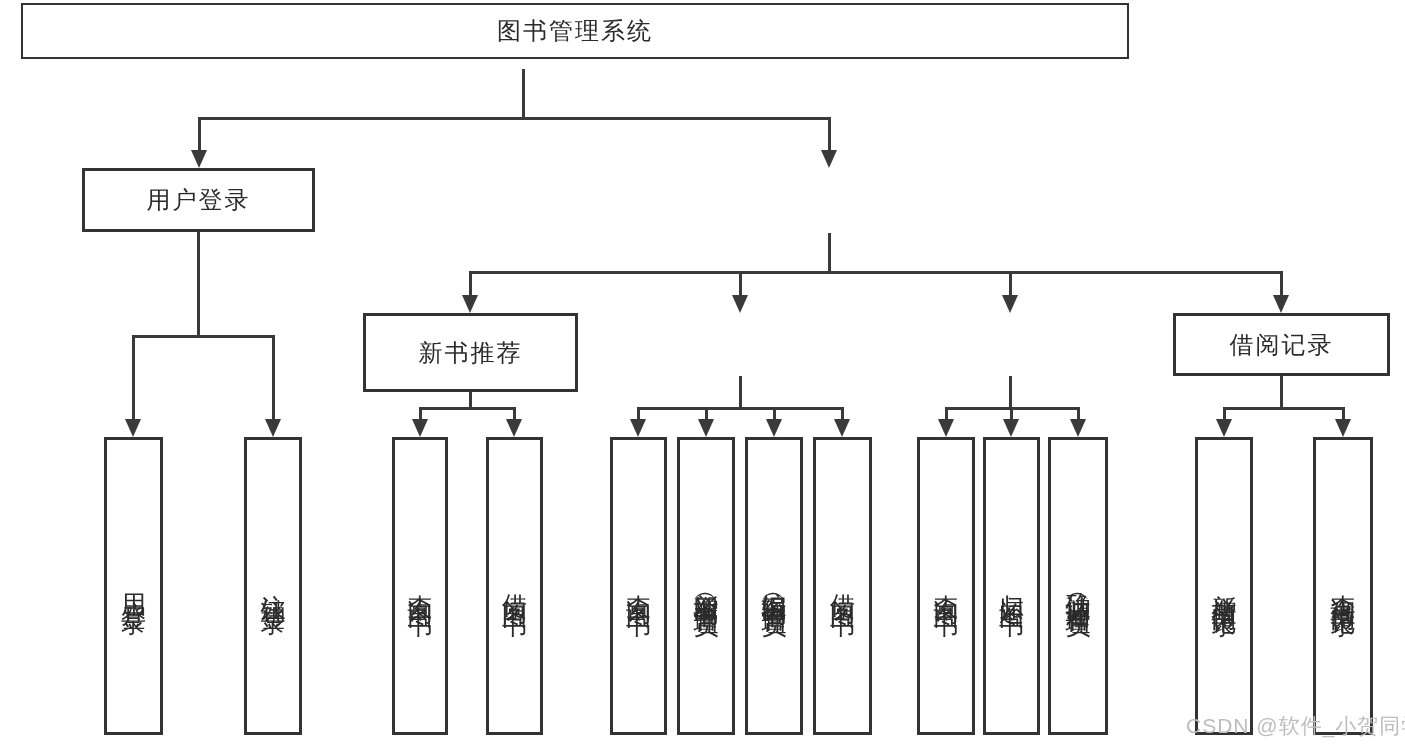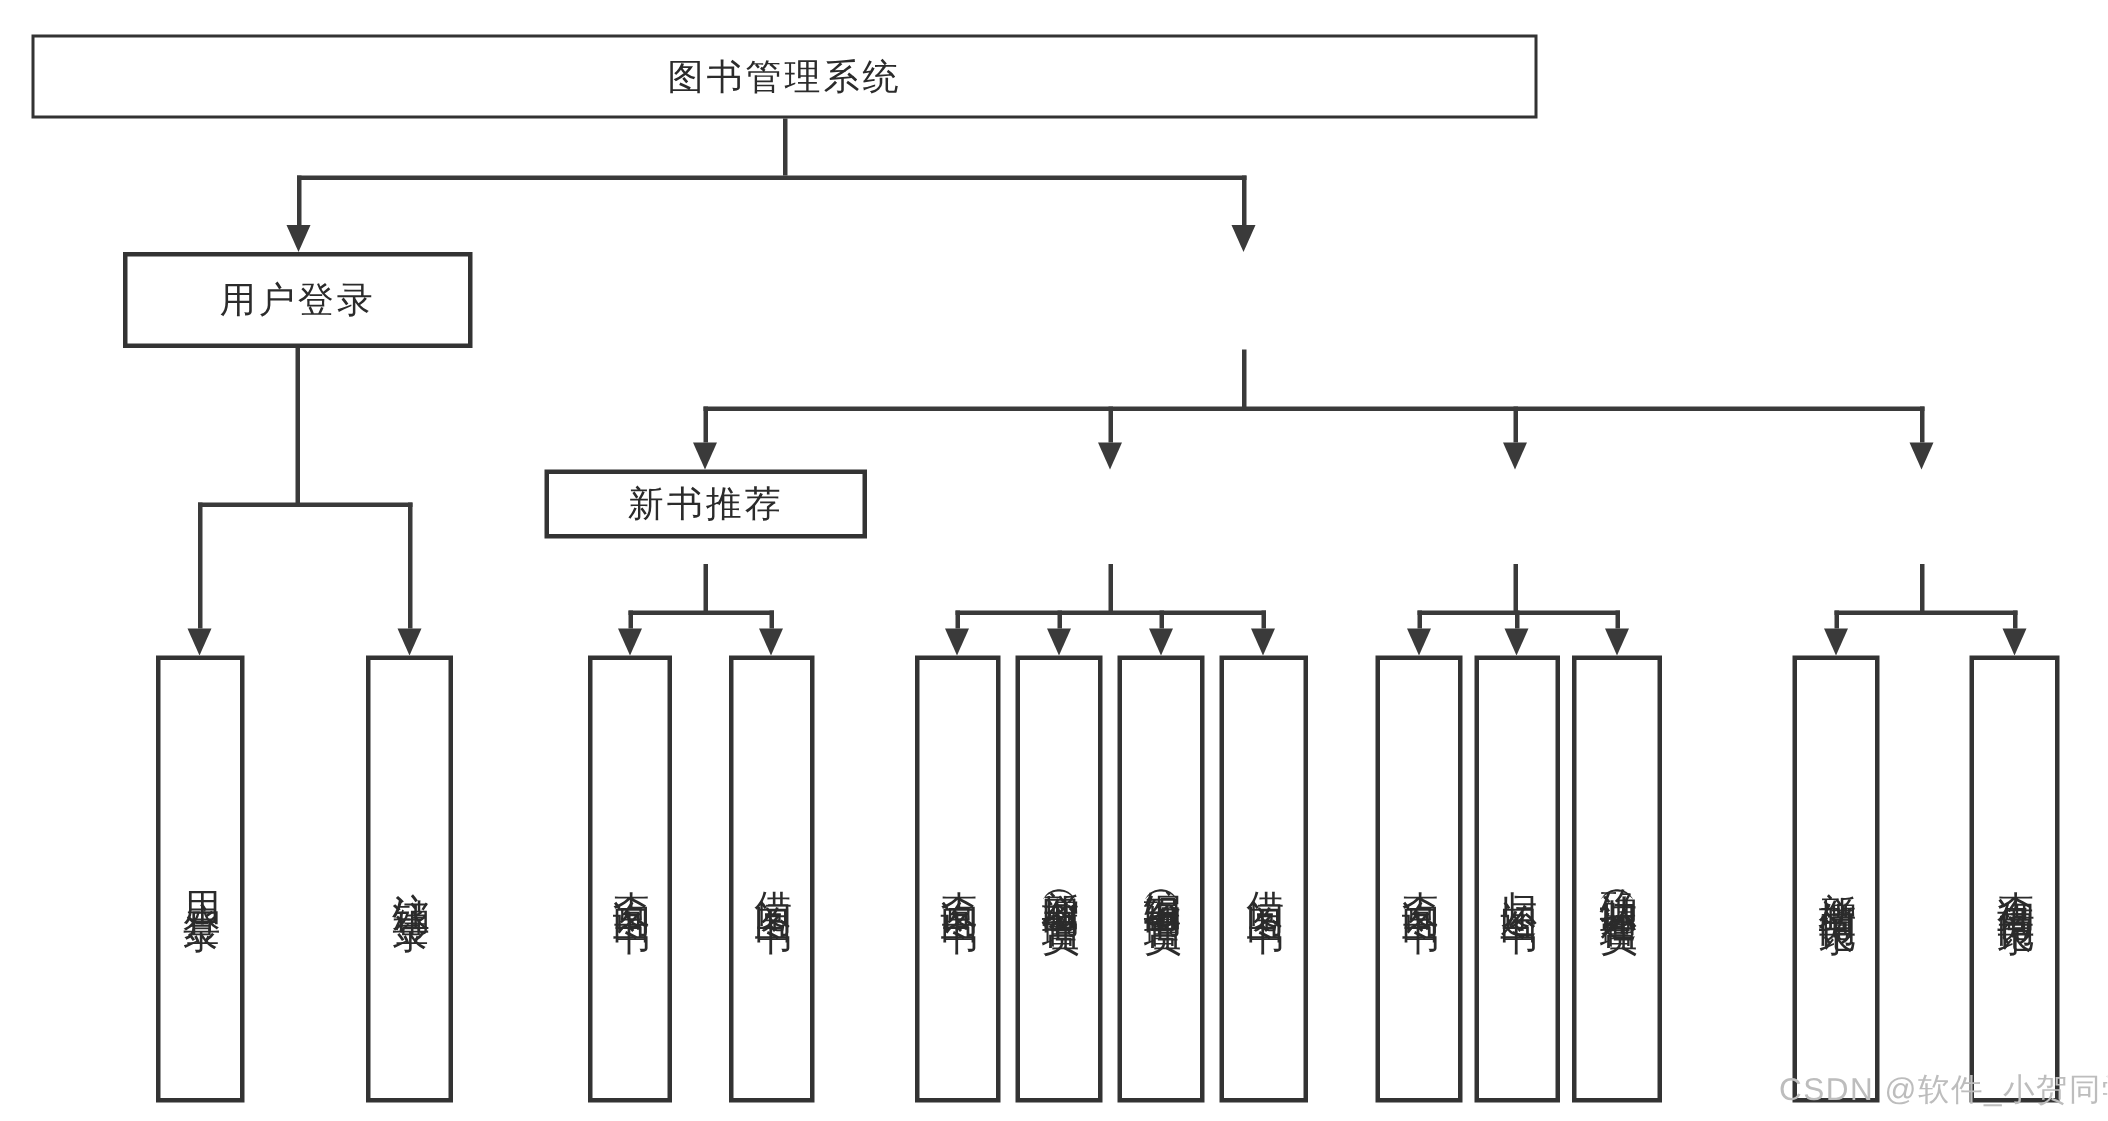--- a/index.html
+++ b/index.html
@@ -72,21 +72,21 @@
     color: #bdbdbd;
     white-space: nowrap;
     z-index: 3;
   }
 </style>
 </head>
 <body>
 
 <div class="canvas">
 
-  <div class="box root" style="left:21px; top:23px; width:1004px; height:56px;">
+  <div class="box root" style="left:21px; top:3px; width:1108px; height:56px;">
     <span class="hlabel">图书管理系统</span>
   </div>
 
   <div class="vline" style="left:522px; top:69px; height:48px;"></div>
   <div class="hline" style="left:198px; top:117px; width:633px;"></div>
   <div class="vline" style="left:198px; top:117px; height:33px;"></div>
   <div class="ahead" style="left:191px; top:150px;"></div>
   <div class="vline" style="left:828px; top:117px; height:33px;"></div>
   <div class="ahead" style="left:821px; top:150px;"></div>
 
@@ -105,22 +105,25 @@
   <div class="hline" style="left:469px; top:271px; width:814px;"></div>
   <div class="vline" style="left:469px; top:271px; height:24px;"></div>
   <div class="ahead" style="left:462px; top:295px;"></div>
   <div class="vline" style="left:739px; top:271px; height:24px;"></div>
   <div class="ahead" style="left:732px; top:295px;"></div>
   <div class="vline" style="left:1009px; top:271px; height:24px;"></div>
   <div class="ahead" style="left:1002px; top:295px;"></div>
   <div class="vline" style="left:1280px; top:271px; height:24px;"></div>
   <div class="ahead" style="left:1273px; top:295px;"></div>
 
-  <div class="box" style="left:363px; top:313px; width:215px; height:46px;">
+  <div class="box" style="left:363px; top:313px; width:215px; height:79px;">
     <span class="hlabel">新书推荐</span>
+  </div>
+  <div class="box" style="left:1173px; top:313px; width:217px; height:63px;">
+    <span class="hlabel">借阅记录</span>
   </div>
 
   <div class="vline" style="left:469px; top:376px; height:34px;"></div>
   <div class="hline" style="left:419px; top:407px; width:97px;"></div>
   <div class="vline" style="left:419px; top:407px; height:12px;"></div>
   <div class="ahead" style="left:412px; top:419px;"></div>
   <div class="vline" style="left:513px; top:407px; height:12px;"></div>
   <div class="ahead" style="left:506px; top:419px;"></div>
 
   <div class="vline" style="left:739px; top:376px; height:34px;"></div>

